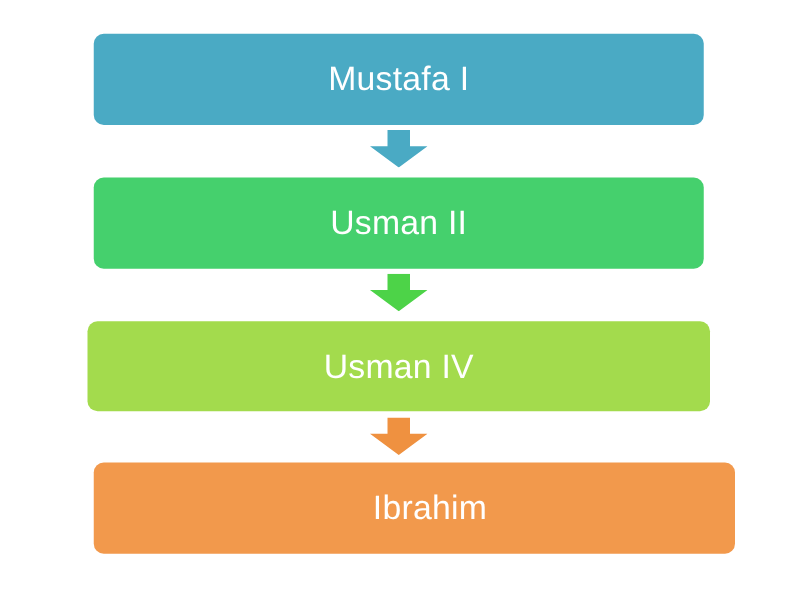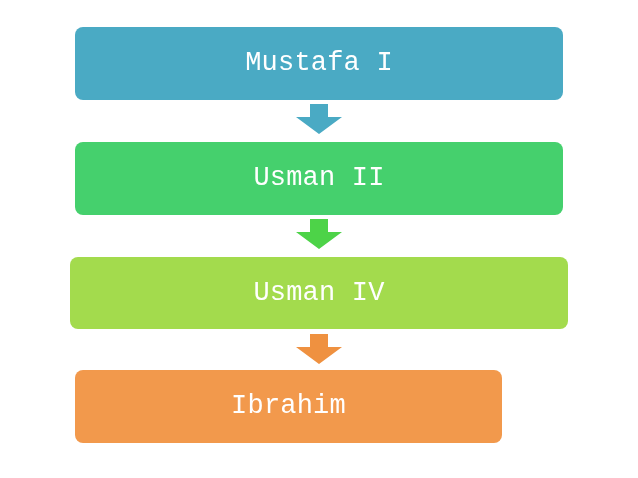--- a/index.html
+++ b/index.html
@@ -6,40 +6,40 @@
     margin: 0;
     padding: 0;
     background: #ffffff;
   }
   .canvas {
     position: relative;
     width: 638px;
     height: 478px;
     background: #ffffff;
     overflow: hidden;
-    font-family: Liberation Mono, monospace;
+    font-family: Liberation Sans, sans-serif;
   }
   .step-box {
     position: absolute;
     border-radius: 8px;
     display: flex;
     align-items: center;
     justify-content: center;
   }
   .step-label {
     font-size: 27px;
     line-height: 1;
     color: #ffffff;
     white-space: nowrap;
     letter-spacing: 0.2px;
   }
   .box-1 { left: 75px; top: 27px;  width: 488px; height: 73px; }
   .box-2 { left: 75px; top: 142px; width: 488px; height: 73px; text-align: right; }
   .box-3 { left: 70px; top: 257px; width: 498px; height: 72px; }
-  .box-4 { left: 75px; top: 370px; width: 427px; height: 73px; }
+  .box-4 { left: 75px; top: 370px; width: 488px; height: 73px; padding-left: 25px; }
   .arrow {
     position: absolute;
     left: 296px;
     width: 46px;
     height: 30px;
   }
   .arrow-1 { top: 104px; }
   .arrow-2 { top: 219px; }
   .arrow-3 { top: 334px; }
   .arrow svg { display: block; }

